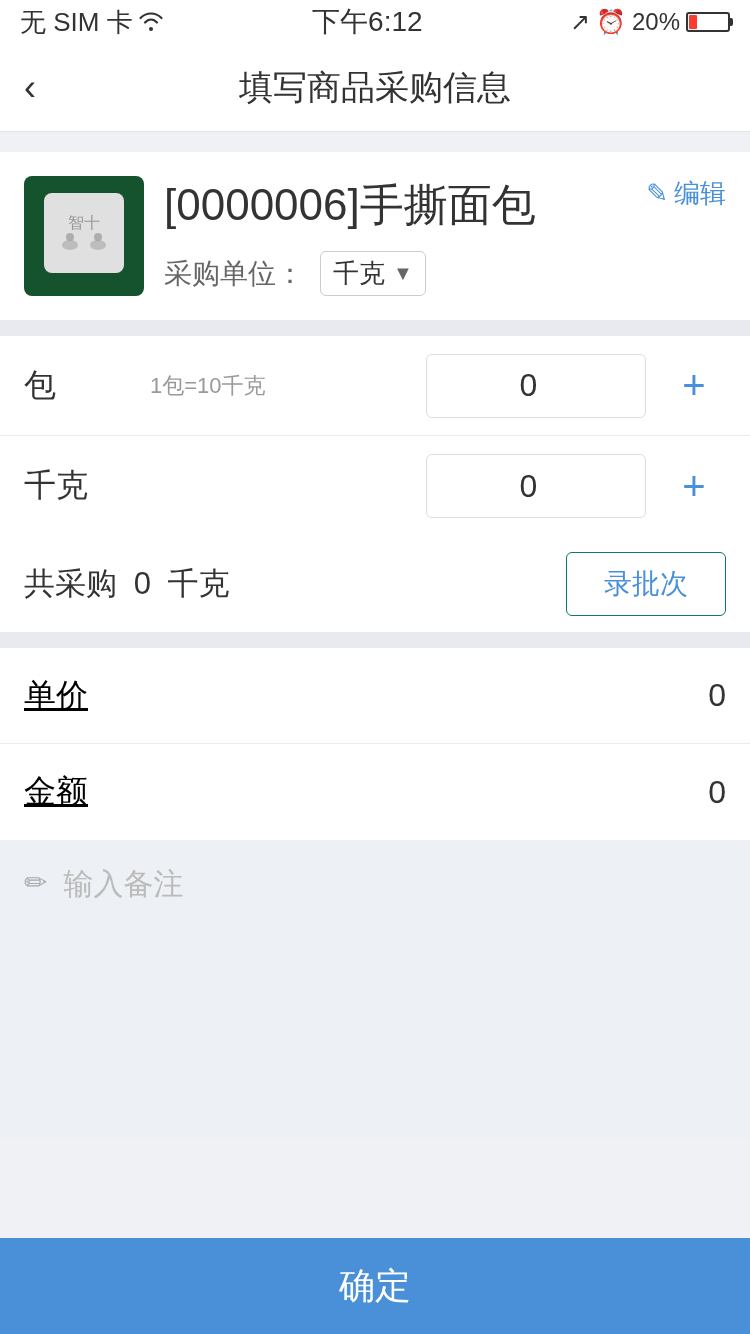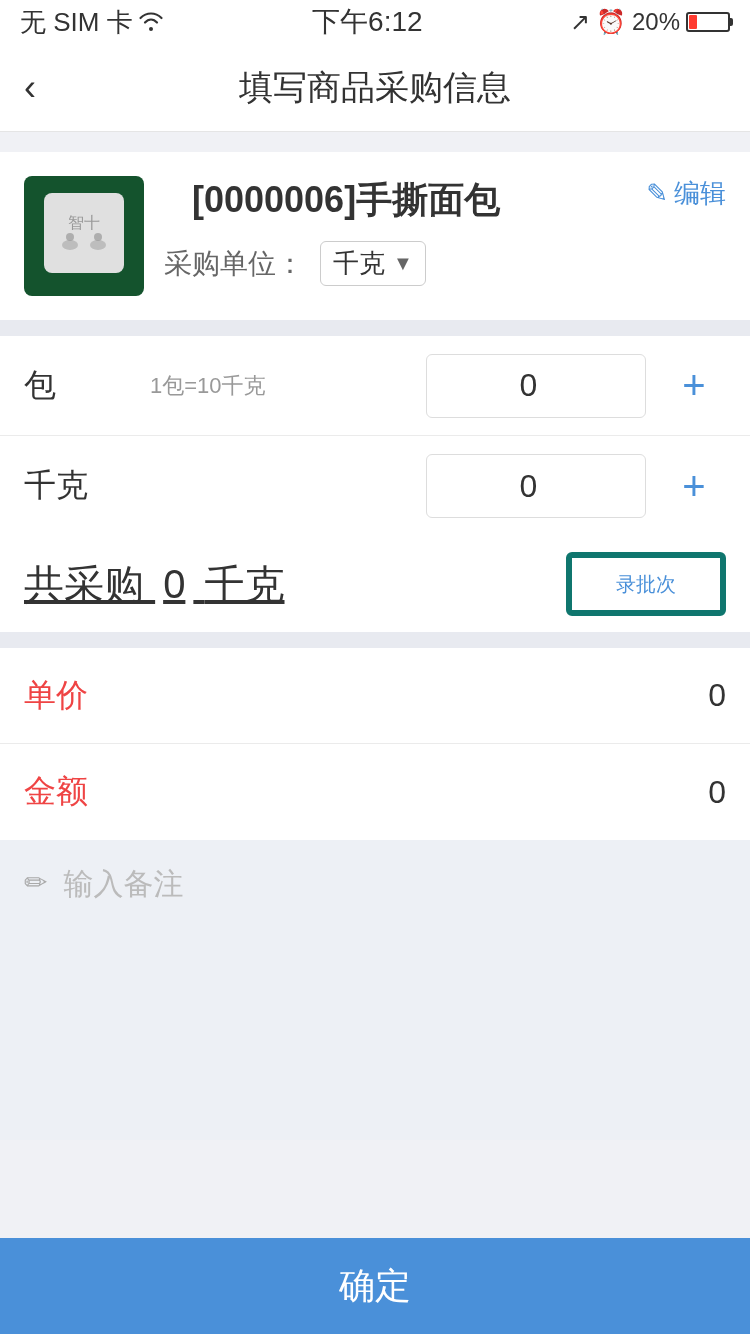--- a/index.html
+++ b/index.html
@@ -109,25 +109,24 @@
     }
     .product-logo {
       font-size: 28px;
       color: #999;
       text-align: center;
     }
     .product-info {
       flex: 1;
     }
     .product-name {
-      font-size: 36px;
+      font-size: 44px;
       color: #333;
       margin-bottom: 16px;
-      font-weight: 700;
-      margin-left: 28px;
+      font-weight: 400;
     }
     .product-unit-row {
       display: flex;
       align-items: center;
       gap: 16px;
     }
     .unit-label {
       font-size: 28px;
       color: #666;
     }
@@ -222,33 +221,32 @@
     
     .total-row {
       background: #fff;
       display: flex;
       align-items: center;
       justify-content: space-between;
       padding: 0 24px;
       height: 96px;
     }
     .total-text {
-      font-size: 40px;
-      color: #333;
-      text-decoration: underline;
+      font-size: 31px;
+      color: #333;
     }
     .batch-btn {
       width: 160px;
       height: 64px;
-      border: 6px solid #0f766e;
+      border: 1px solid #0f766e;
       border-radius: 6px;
       display: flex;
       align-items: center;
       justify-content: center;
-      font-size: 20px;
+      font-size: 28px;
       color: #4a90d9;
       cursor: pointer;
       background: #fff;
     }
 
     
     .info-section {
       background: #fff;
       margin-top: 0;
     }
@@ -258,21 +256,22 @@
       justify-content: space-between;
       padding: 0 24px;
       height: 96px;
       border-bottom: 1px solid #ebebeb;
     }
     .info-row:last-child {
       border-bottom: none;
     }
     .info-label {
       font-size: 32px;
-      color: #ef4444;
+      color: #000000;
+      text-decoration: underline;
     }
     .info-value {
       font-size: 32px;
       color: #333;
     }
 
     
     .remark-section {
       background: #edf0f5;
       padding: 24px;

